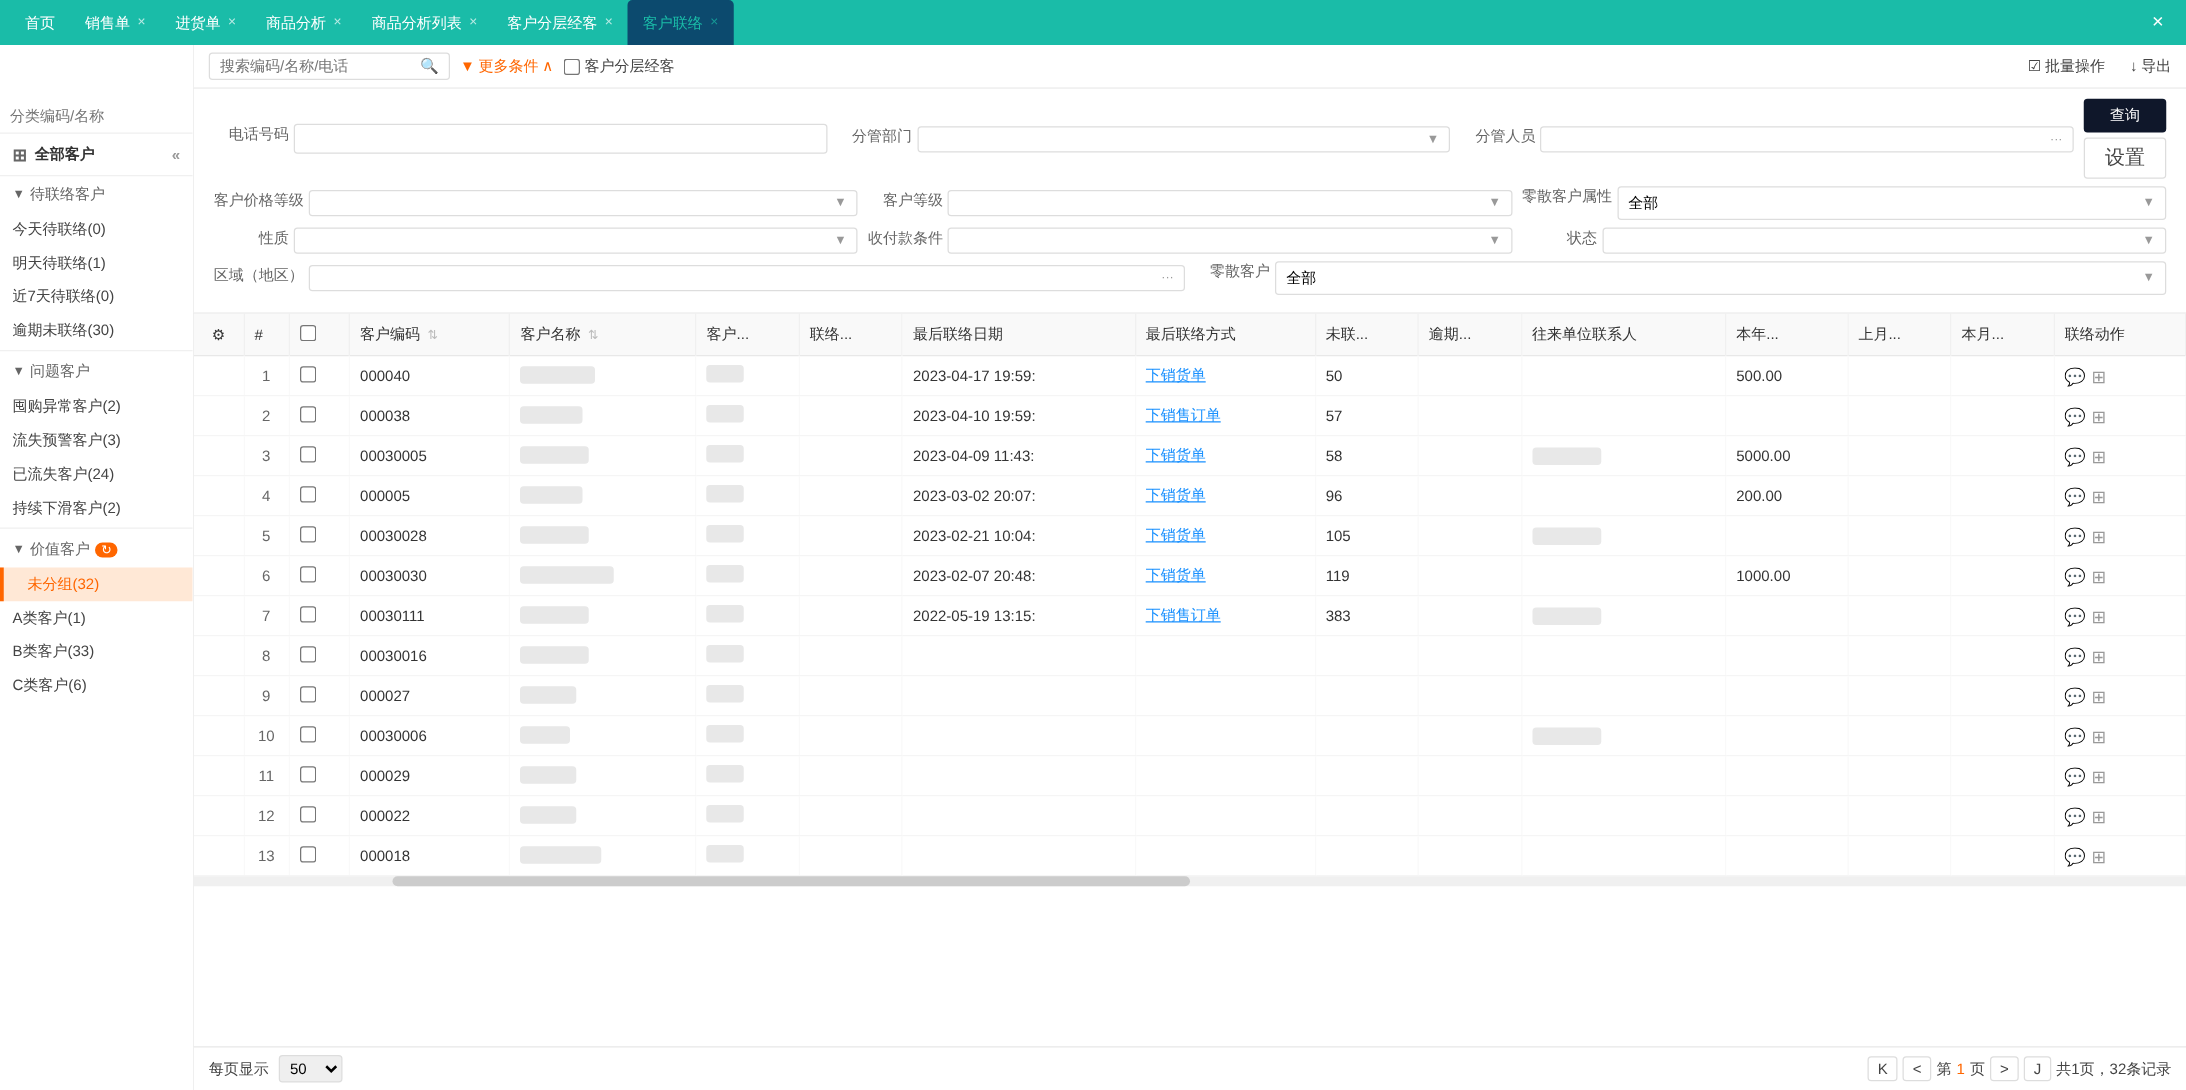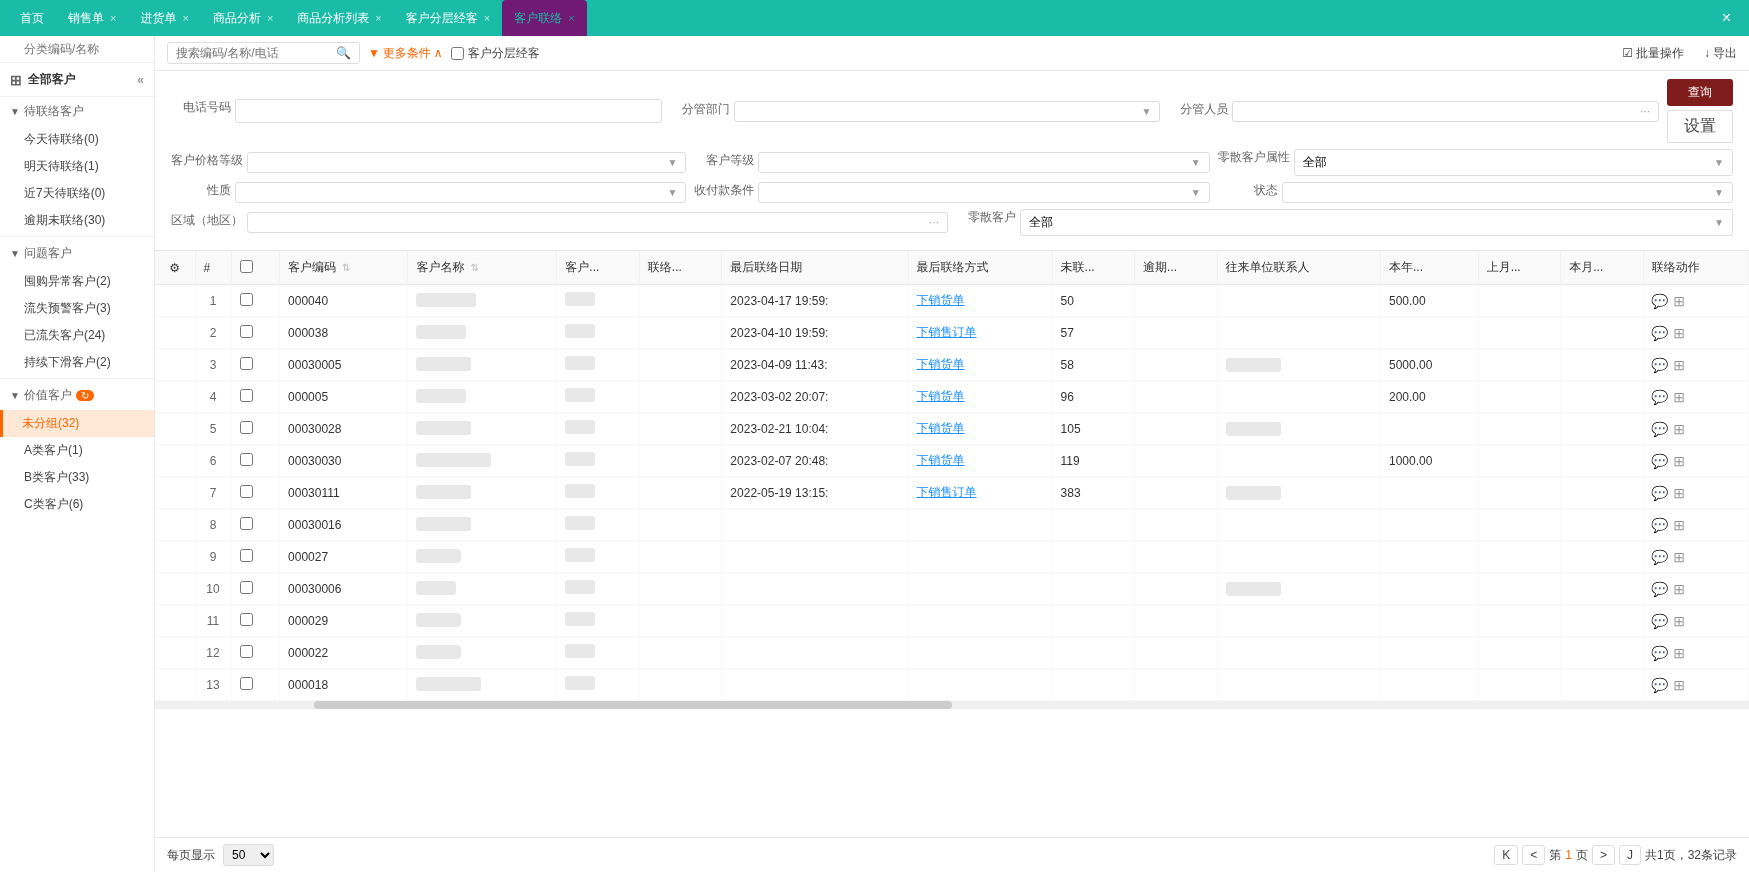--- a/index.html
+++ b/index.html
@@ -6,53 +6,53 @@
     body { background: #f5f5f5; overflow: hidden; }
 
     
     .top-nav {
       display: flex; align-items: center; background: #1abca8; height: 36px; padding: 0 8px;
     }
     .nav-tab {
       display: flex; align-items: center; padding: 0 12px; height: 36px; color: #fff;
       cursor: pointer; white-space: nowrap; font-size: 13px; position: relative;
     }
-    .nav-tab.active { background: #701a75; color: #1abca8; border-radius: 4px 4px 0 0; }
+    .nav-tab.active { background: #0c4a6e; color: #1abca8; border-radius: 4px 4px 0 0; }
     .nav-tab .close-x { margin-left: 6px; font-size: 11px; opacity: 0.7; }
     .nav-spacer { flex: 1; }
     .top-close { color: #fff; padding: 0 10px; font-size: 16px; cursor: pointer; }
 
     
     .main-layout { display: flex; height: calc(100vh - 36px); }
 
     
     .sidebar {
       width: 155px; min-width: 155px; background: #fff; border-right: 1px solid #e8e8e8;
       overflow-y: auto; display: flex; flex-direction: column;
     }
     .sidebar-search {
-      display: flex; align-items: center; padding: 6px 24px; border-bottom: 1px solid #f0f0f0;
+      display: flex; align-items: center; padding: 6px 8px; border-bottom: 1px solid #f0f0f0; margin-top: 44px;
     }
     .sidebar-search input {
       border: none; outline: none; font-size: 12px; flex: 1; color: #333;
     }
     .sidebar-all {
       display: flex; align-items: center; padding: 8px 10px; font-weight: bold; font-size: 13px;
       color: #333; cursor: pointer; border-bottom: 1px solid #f0f0f0;
     }
     .sidebar-all .grid-icon { margin-right: 6px; font-size: 14px; color: #666; }
     .sidebar-collapse { margin-left: auto; color: #999; cursor: pointer; }
     .sidebar-section { }
     .sidebar-section-title {
       display: flex; align-items: center; padding: 6px 10px; color: #666; font-size: 12px;
       cursor: pointer;
     }
     .sidebar-section-title .arrow { margin-right: 4px; font-size: 10px; }
     .sidebar-item {
-      padding: 5px 10px 5px 24px; color: #444; cursor: pointer; white-space: nowrap;
+      padding: 5px 10px 5px 10px; color: #444; cursor: pointer; white-space: nowrap;
       overflow: hidden; text-overflow: ellipsis;
     }
     .sidebar-item.active { background: #ffe8d6; color: #ff6600; border-left: 3px solid #ff6600; padding-left: 19px; }
     .sidebar-divider { border-bottom: 1px solid #f0f0f0; margin: 2px 0; }
 
     
     .content-area { flex: 1; display: flex; flex-direction: column; overflow: hidden; background: #f5f5f5; }
 
     
     .filter-bar {
@@ -88,21 +88,21 @@
       flex: 1; border: 1px solid #ddd; border-radius: 3px; padding: 4px 8px;
       outline: none; font-size: 12px; color: #333;
     }
     .select-wrap {
       flex: 1; display: flex; align-items: center; border: 1px solid #ddd; border-radius: 3px;
       padding: 4px 8px; background: #fff; position: relative; cursor: pointer;
     }
     .select-wrap .chevron { margin-left: auto; color: #999; font-size: 10px; }
     .action-btns { display: flex; flex-direction: column; gap: 4px; margin-left: auto; }
     .btn-query {
-      background: #7f1d1d; color: #fff; border: none; border-radius: 3px;
+      background: #0f172a; color: #fff; border: none; border-radius: 3px;
       padding: 5px 5px; cursor: pointer; font-size: 12px;
     }
     .btn-reset {
       background: #fff; color: #444; border: 1px solid #ddd; border-radius: 3px;
       padding: 5px 16px; cursor: pointer; font-size: 16px;
     }
 
     
     .table-container { flex: 1; overflow: auto; background: #fff; margin: 0; }
     table { width: 100%; border-collapse: collapse; font-size: 12px; }

